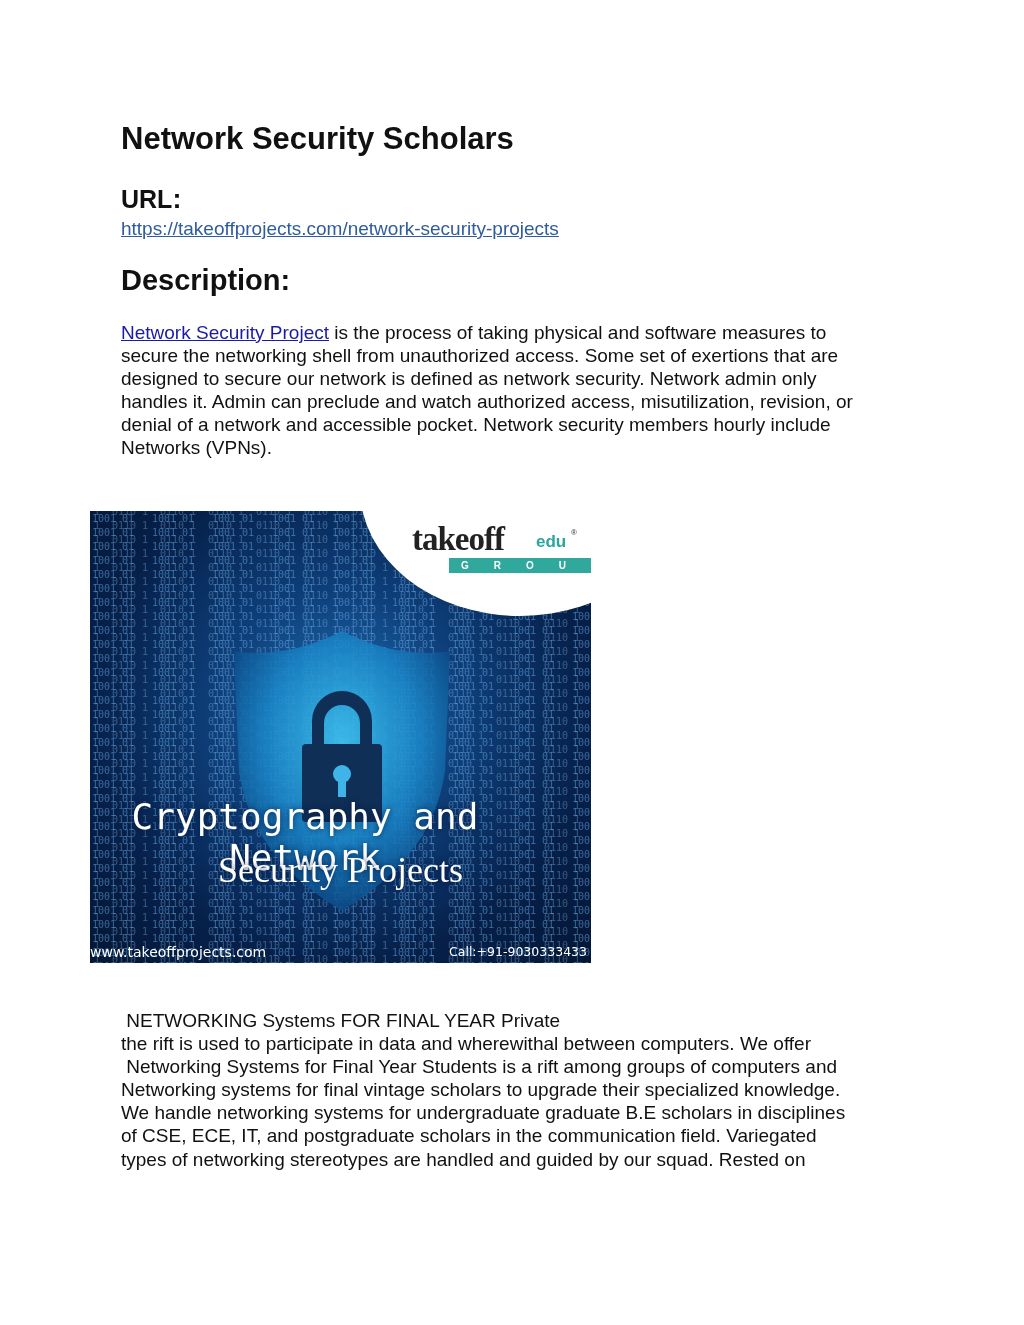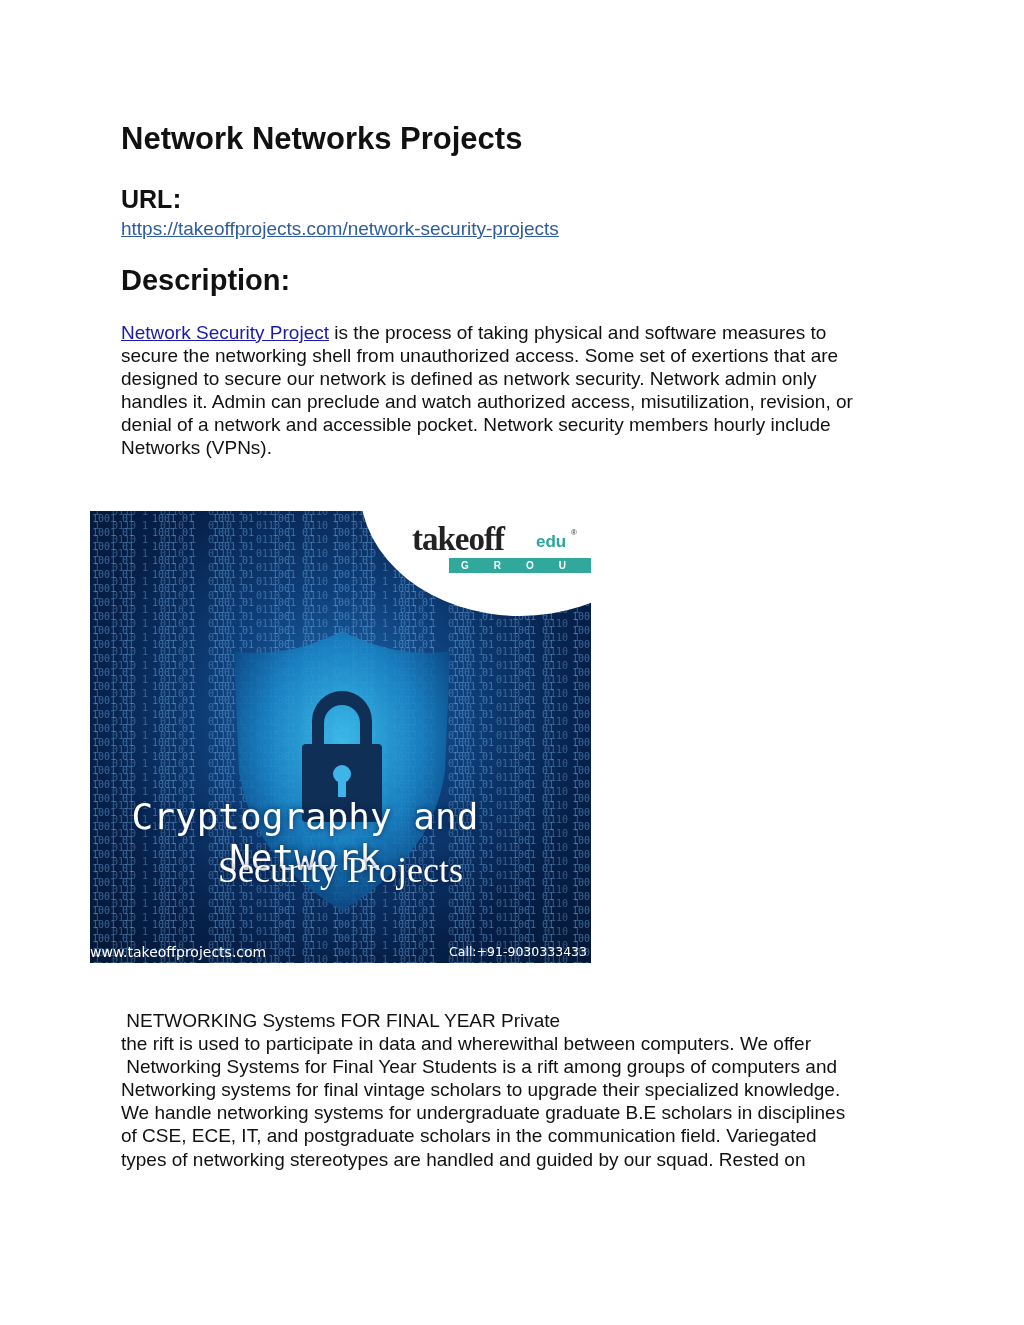--- a/index.html
+++ b/index.html
@@ -24,21 +24,21 @@
   .banner .title1 { position: absolute; left: 0; width: 430px; top: 285px; text-align: center; color: #ffffff; font-family: "DejaVu Sans Mono", monospace; font-size: 36px; letter-spacing: 0px; text-shadow: 0 0 6px rgba(0,20,60,0.8); }
   .banner .title2 { position: absolute; left: 0; width: 501px; top: 338px; text-align: center; color: #ffffff; font-family: Liberation Serif, serif; font-size: 36px; text-shadow: 0 0 6px rgba(0,20,60,0.8); }
   .banner .site { position: absolute; left: 0; top: 433px; color: #ffffff; font-family: "DejaVu Sans", sans-serif; font-size: 14px; }
   .banner .call { position: absolute; right: 4px; top: 433px; color: #ffffff; font-family: "DejaVu Sans", sans-serif; font-size: 12.5px; }
   .section2 { position: absolute; left: 121px; top: 1009px; width: 800px; font-size: 19px; line-height: 23.1px; }
   .section2 .line { display: block; white-space: pre; }
 </style>
 </head>
 <body>
 
-<h1 class="page-title">Network Networks Projects</h1>
+<h1 class="page-title">Network Security Scholars</h1>
 
 <div class="url-label"><span>URL</span><span class="colon">:</span></div>
 
 <a class="url-link" title="https://takeoffprojects.com/network-security-projects">https://takeoffprojects.com/network-security-projects</a>
 
 <h2 class="desc-heading">Description:</h2>
 
 <div class="desc-body">
   <span class="line"><a class="desc-link">Network Security Project</a><span> is the process of taking physical and software measures to</span></span>
   <span class="line">secure the networking shell from unauthorized access. Some set of exertions that are</span>

